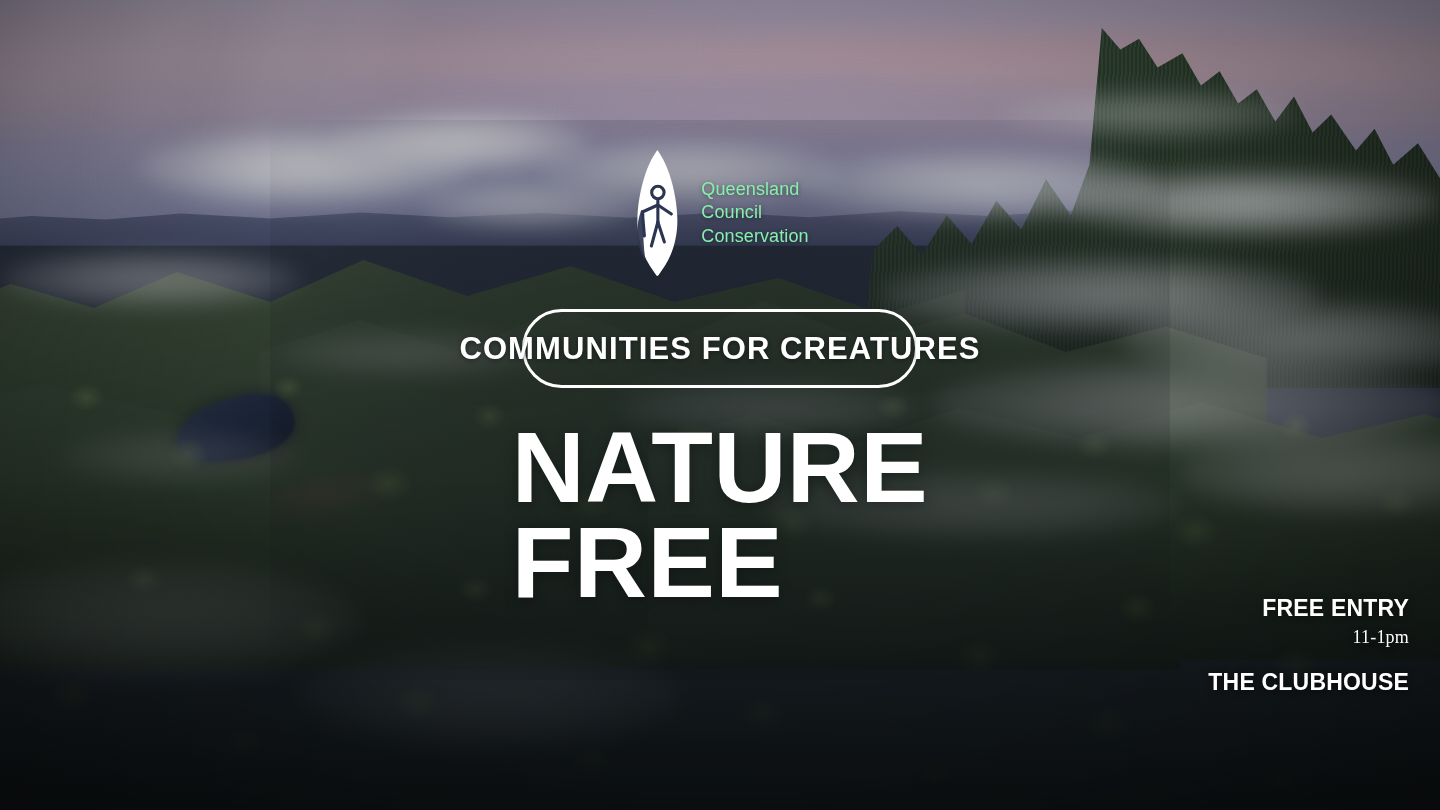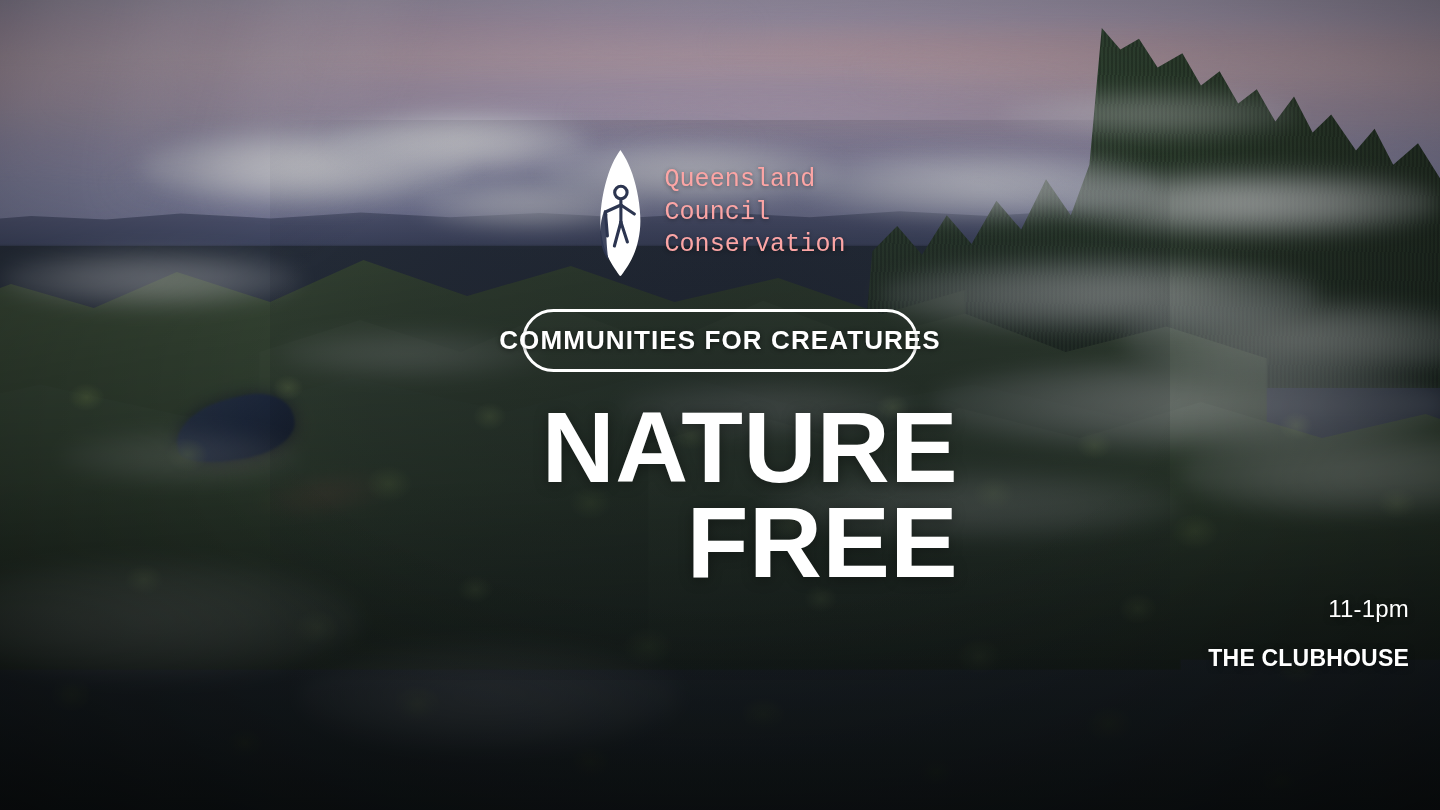--- a/index.html
+++ b/index.html
@@ -302,92 +302,91 @@
     position: absolute;
     left: 50%;
     top: 150px;
     transform: translateX(-50%);
     display: flex;
     align-items: center;
     gap: 18px;
   }
   .logo-mark { width: 52px; height: 126px; display: block; flex: none; }
   .logo-words {
-    color: #fca5a5;
-    font-size: 25px;
+    color: #86efac;
+    font-size: 18px;
     line-height: 1.30;
     font-weight: 400;
     letter-spacing: .1px;
     white-space: nowrap;
     text-shadow: 0 1px 4px rgba(0,0,0,.40);
-    font-family: Liberation Mono, monospace;
   }
 
   
   .badge {
     position: absolute;
     left: 50%;
     top: 309px;
     transform: translateX(-50%);
     box-sizing: border-box;
     width: 396px;
-    height: 63px;
+    height: 79px;
     border: 3px solid #ffffff;
     border-radius: 40px;
     display: flex;
     align-items: center;
     justify-content: center;
     color: #ffffff;
-    font-size: 26px;
+    font-size: 31px;
     font-weight: 700;
     letter-spacing: 1.1px;
     white-space: nowrap;
     text-shadow: 0 1px 5px rgba(0,0,0,.45);
   }
 
   
   .title {
     position: absolute;
     left: 50%;
-    top: 400px;
+    top: 420px;
     transform: translateX(-50%);
     color: #ffffff;
     font-size: 101px;
     font-weight: 700;
     line-height: .94;
     letter-spacing: .5px;
-    text-align: right;
+    text-align: left;
     white-space: nowrap;
     text-shadow: 0 2px 14px rgba(0,0,0,.35);
-    margin-left: 30px;
   }
   .title-line { display: block; }
 
   
   .details {
     position: absolute;
     right: 31px;
     top: 592px;
     text-align: right;
     color: #ffffff;
     text-shadow: 0 1px 6px rgba(0,0,0,.50);
   }
   .d-strong {
     font-size: 23px;
     font-weight: 700;
     line-height: 1.42;
     letter-spacing: .2px;
     white-space: nowrap;
   }
   .d-regular {
-    font-size: 24px;
+    font-size: 18px;
     font-weight: 400;
     line-height: 1.42;
     letter-spacing: .2px;
     white-space: nowrap;
+    font-family: Liberation Serif, serif;
   }
   .d-gap { height: 16px; }
 </style>
 </head>
 <body>
 
 <div class="poster">
 
   <div class="photo">
     <div class="sky">
@@ -471,19 +470,20 @@
     <div class="badge">
       <span>COMMUNITIES FOR CREATURES</span>
     </div>
 
     <div class="title">
       <span class="title-line">NATURE</span>
       <span class="title-line">FREE</span>
     </div>
 
     <div class="details">
+      <div class="d-strong">FREE ENTRY</div>
       <div class="d-regular">11-1pm</div>
       <div class="d-gap"></div>
       <div class="d-strong">THE CLUBHOUSE</div>
     </div>
 
   </div>
 </div>
 
 </body></html>

